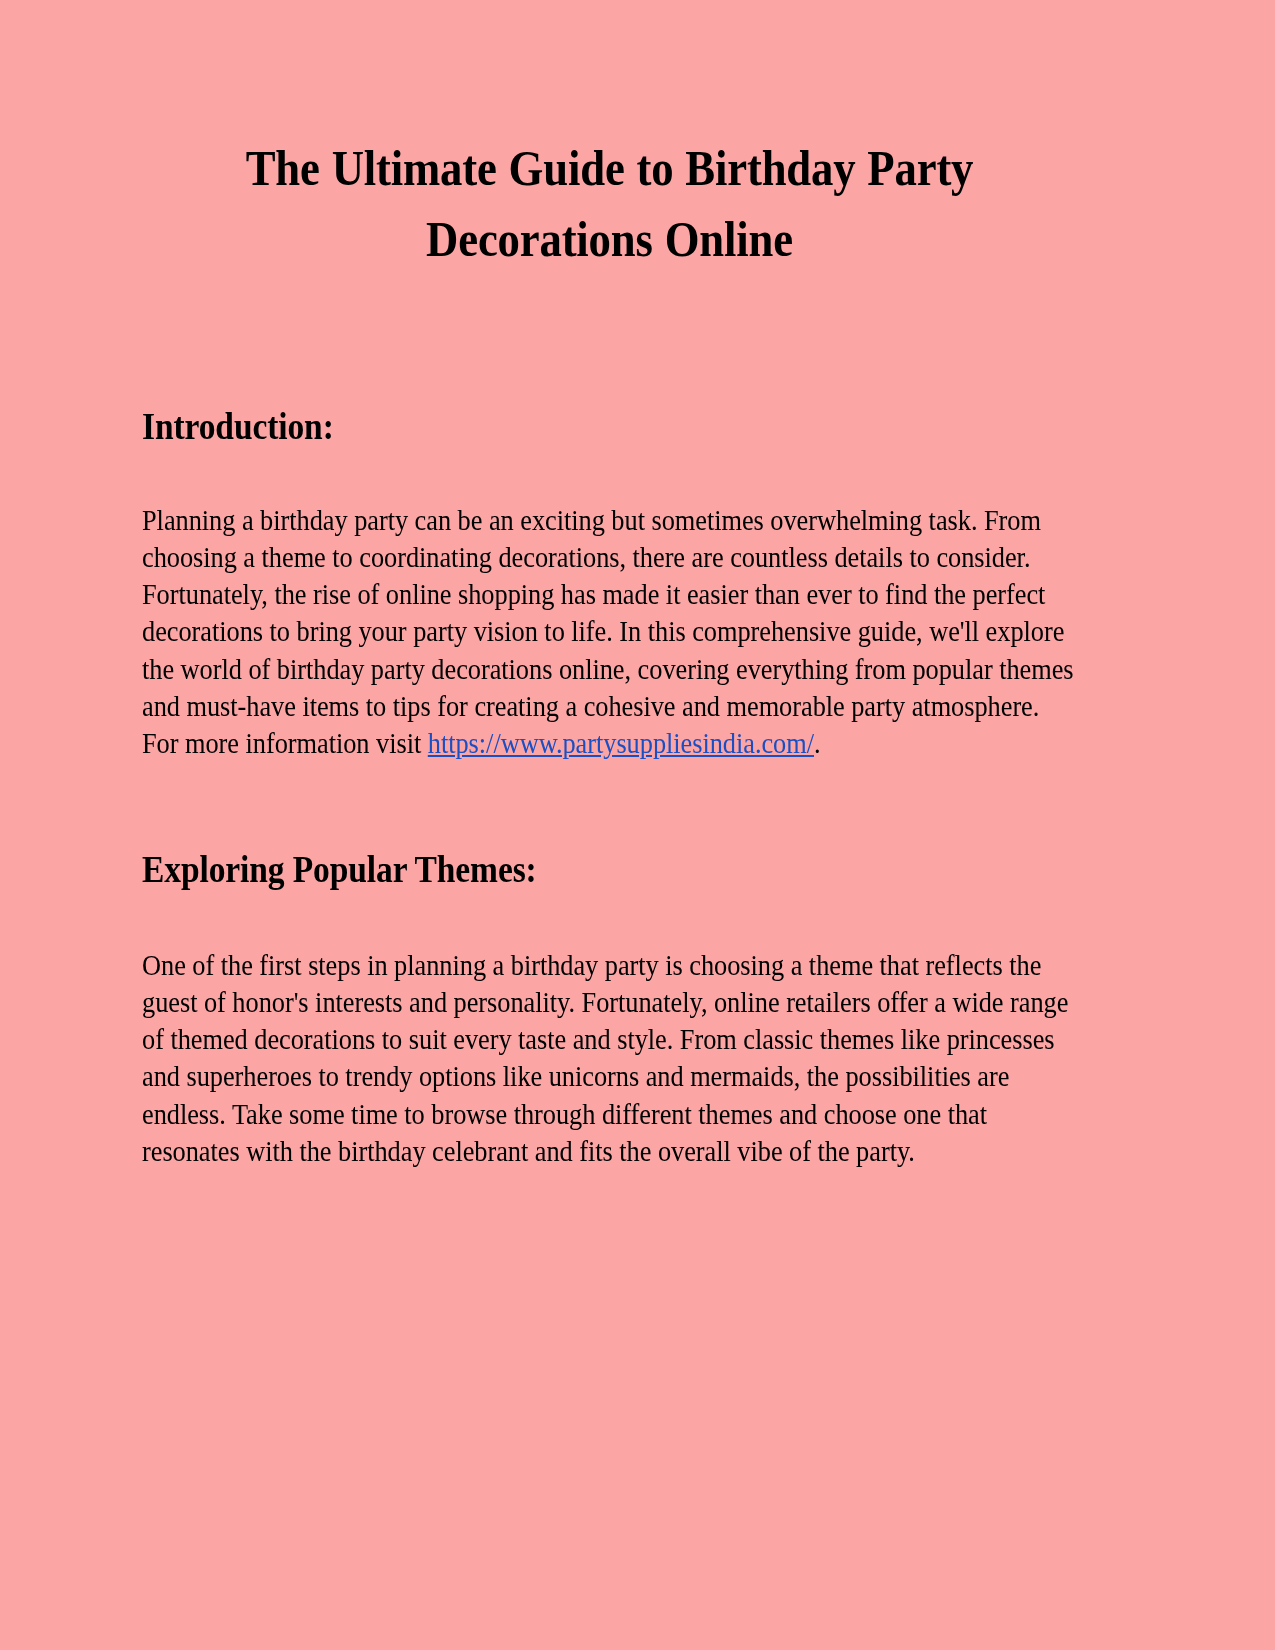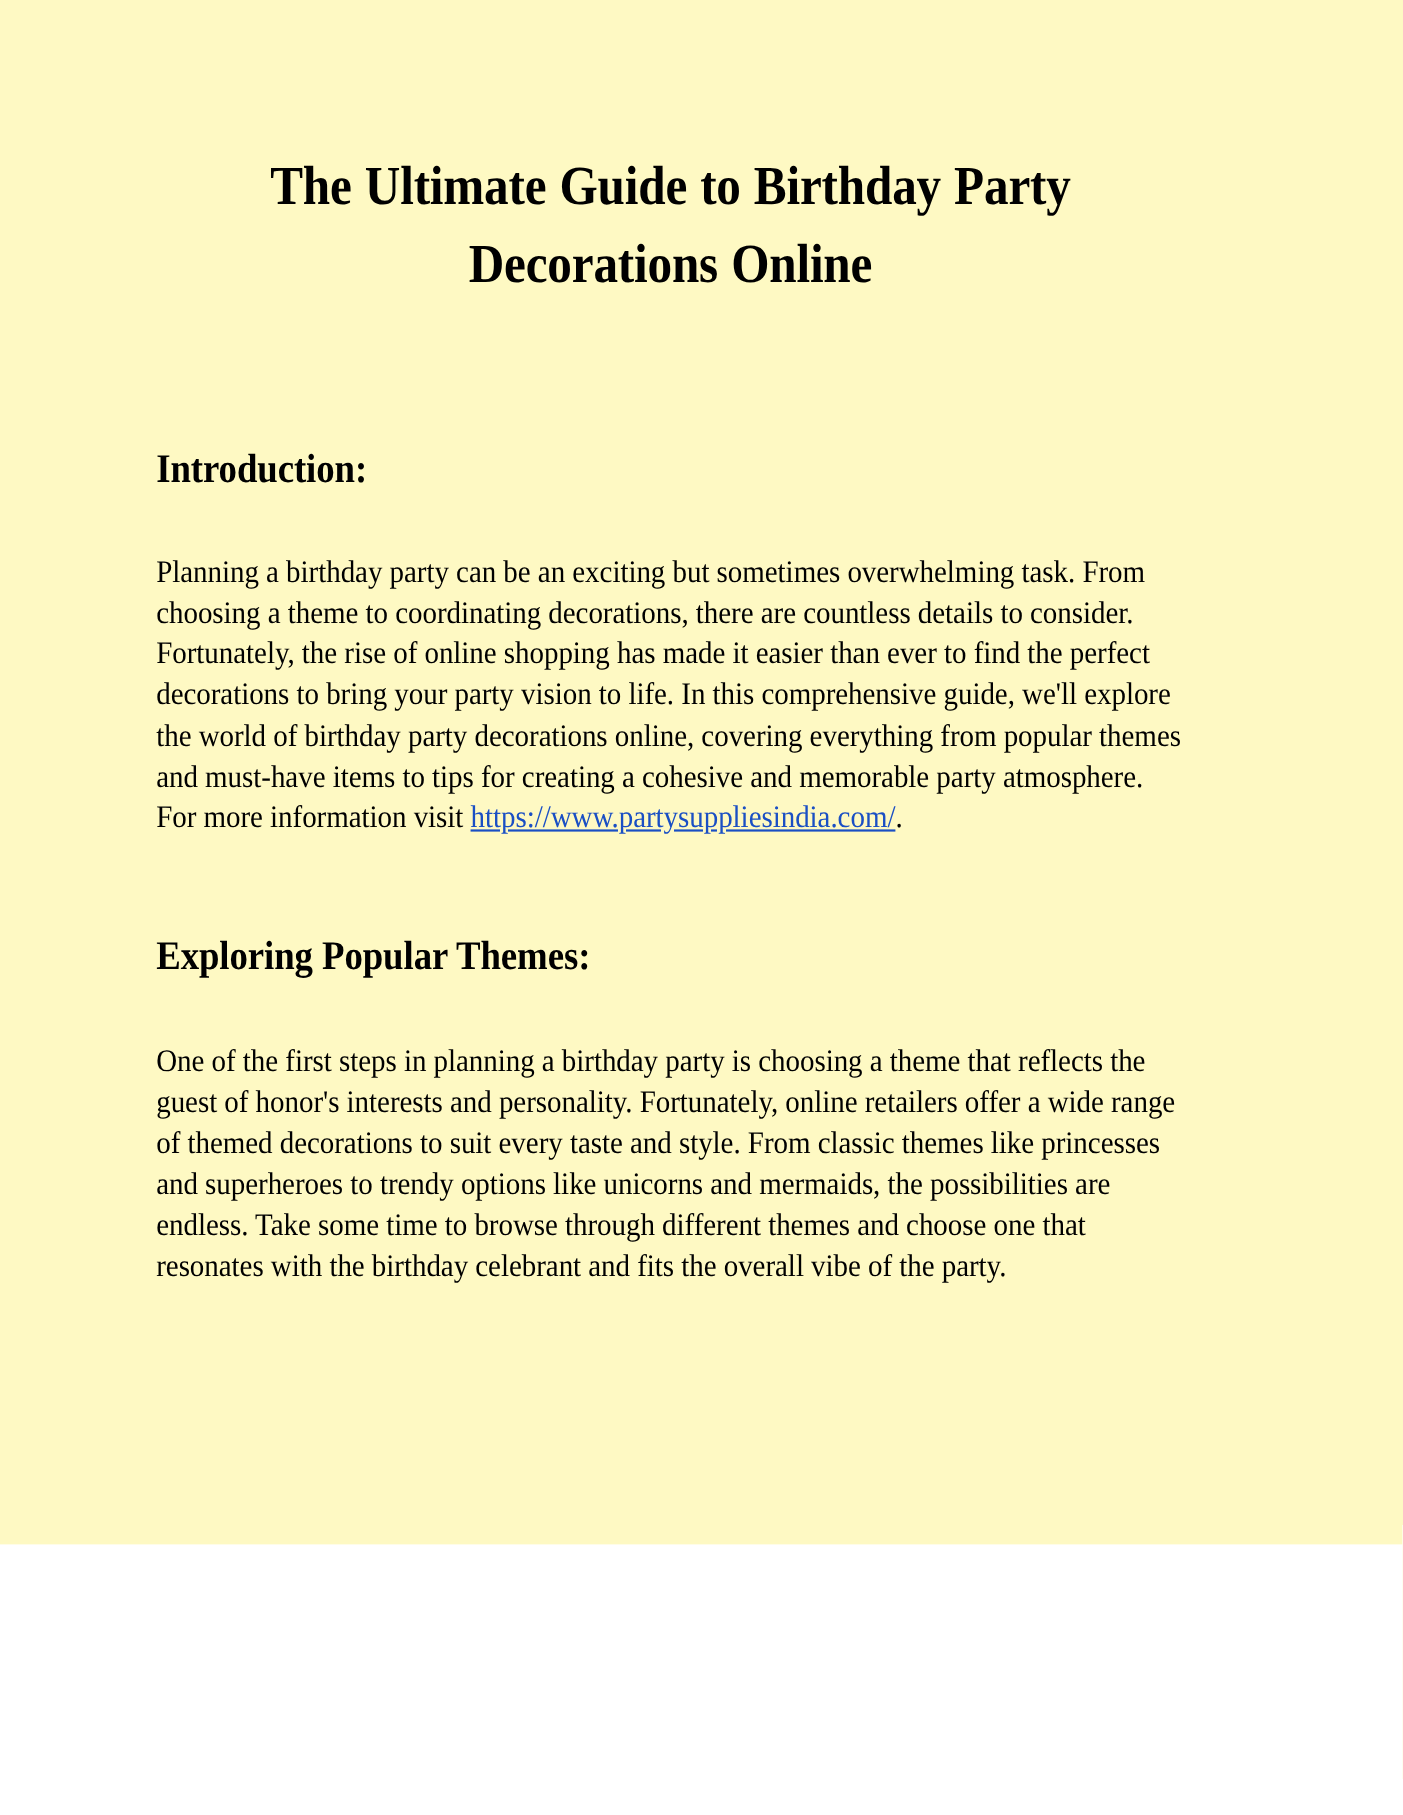--- a/index.html
+++ b/index.html
@@ -12,22 +12,22 @@
     height: 1650px;
     font-family: "Liberation Serif", "DejaVu Serif", serif;
     color: #000000;
     -webkit-font-smoothing: antialiased;
     overflow: hidden;
   }
 
   .page {
     position: relative;
     width: 1275px;
-    height: 1404px;
-    background: #fef9c3;
+    height: 1650px;
+    background: #fca5a5;
     box-sizing: border-box;
     padding-left: 35px;
   }
 
   .content {
     position: absolute;
     left: 142px;
     top: 0;
     width: 935px;
   }

